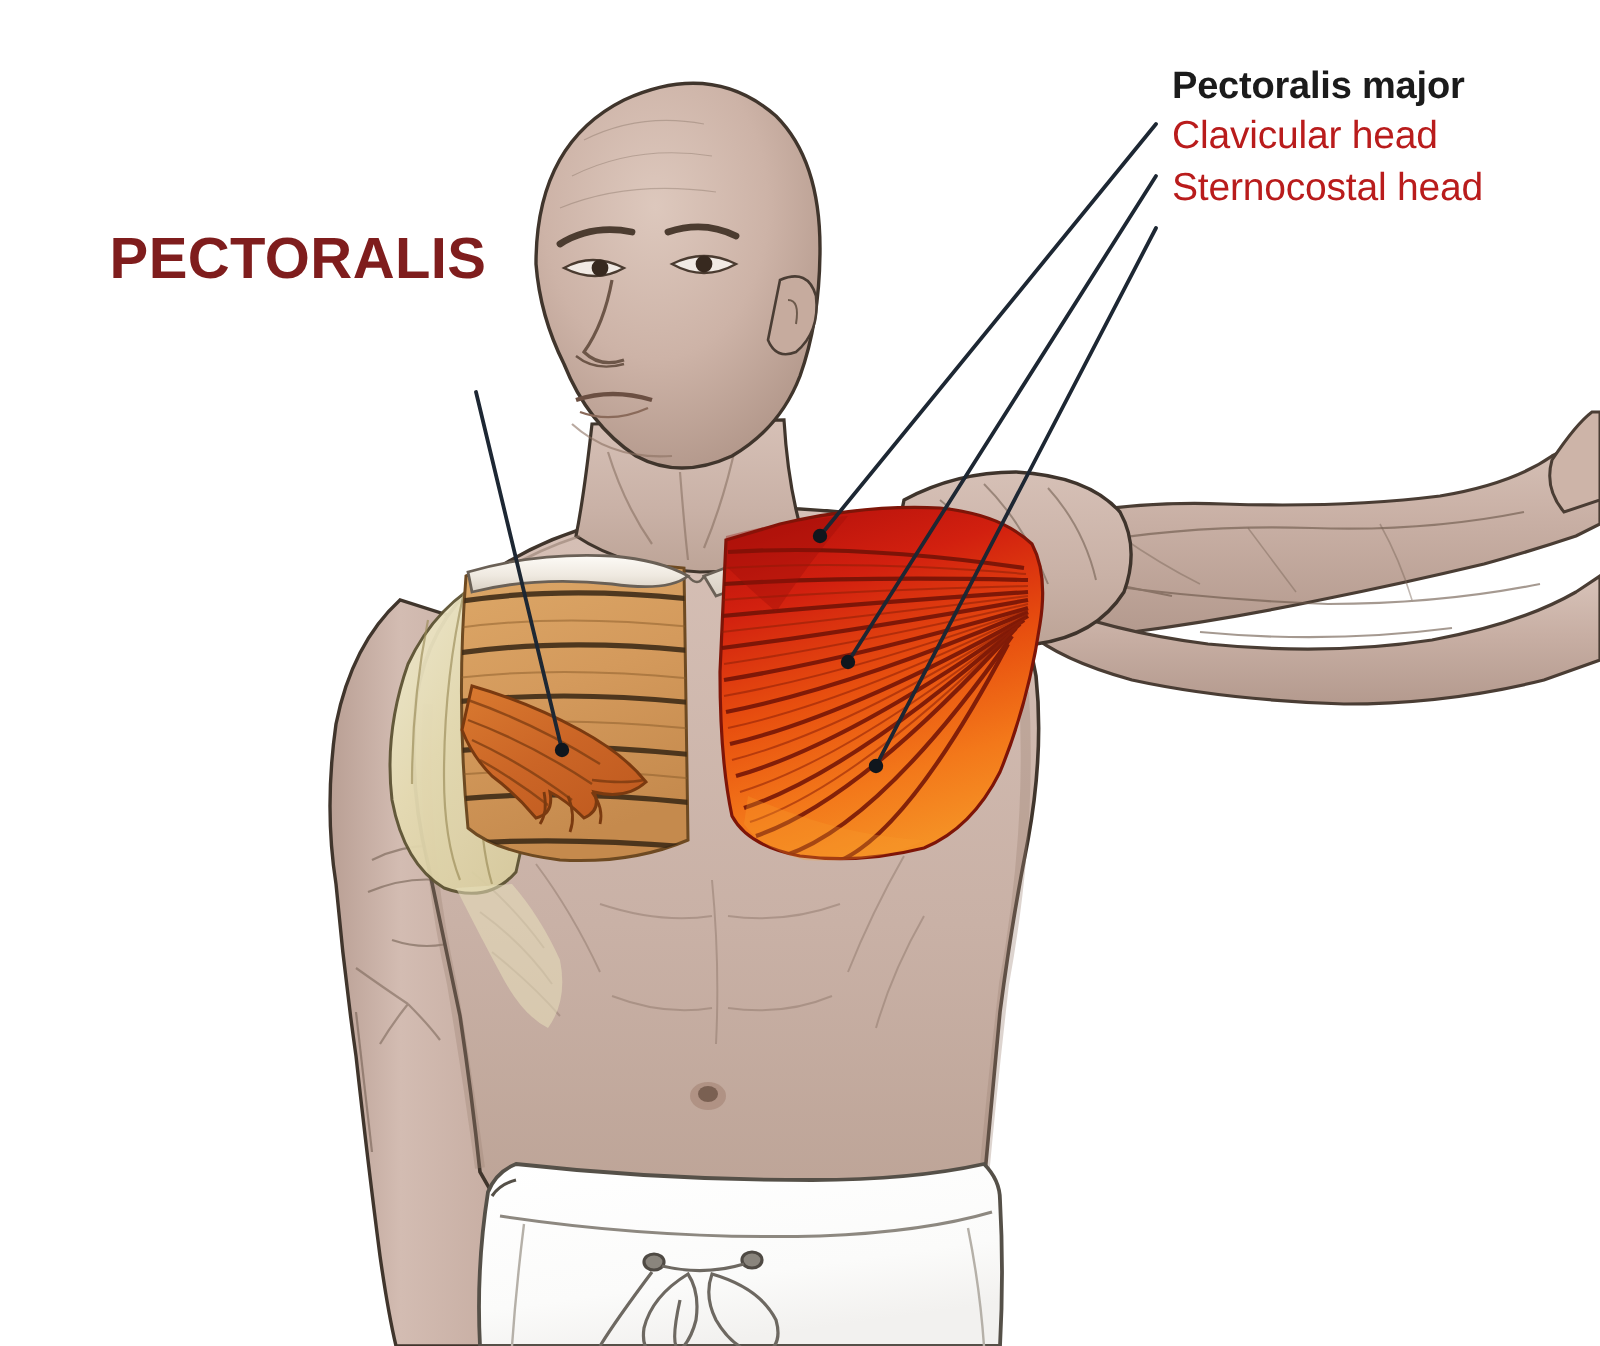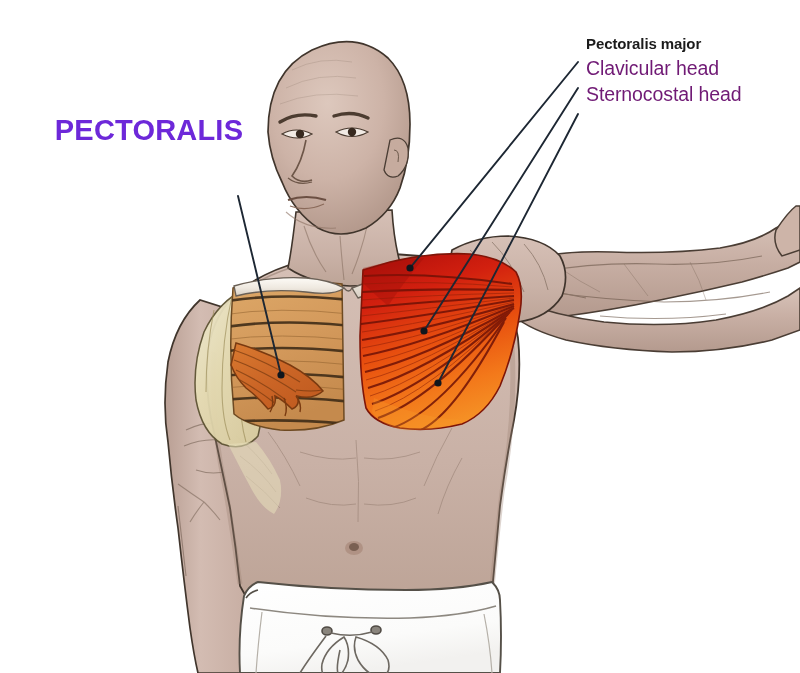--- a/index.html
+++ b/index.html
@@ -4,28 +4,28 @@
 <style>
   html,body{margin:0;padding:0;background:#ffffff;}
   body{width:800px;height:673px;overflow:hidden;
        font-family:"Liberation Sans",sans-serif;}
   #stage{position:relative;width:800px;height:673px;background:#fff;}
   #art{position:absolute;inset:0;}
 
   .lbl{position:absolute;white-space:nowrap;}
 
   #pminor-label{left:44px;top:113px;width:210px;text-align:center;
-      color:#6d28d9;font-weight:bold;font-size:29px;line-height:34px;
+      color:#7f1d1d;font-weight:bold;font-size:29px;line-height:34px;
       letter-spacing:.2px;}
   #pminor-label .l2{display:block;}
 
   #pmajor-block{left:586px;top:31px;}
-  #pmajor-block .hd{font-weight:bold;font-size:15px;color:#1b1b1b;
+  #pmajor-block .hd{font-weight:bold;font-size:19px;color:#1b1b1b;
       line-height:25px;letter-spacing:-.1px;}
-  #pmajor-block .sub{font-weight:normal;font-size:19.5px;color:#701a75;
+  #pmajor-block .sub{font-weight:normal;font-size:19.5px;color:#b91c1c;
       line-height:25.5px;letter-spacing:-.1px;}
 </style>
 </head>
 <body>
 
 <div id="stage">
 
   <svg id="art" viewBox="0 0 800 673" preserveAspectRatio="none">
     <defs>
       <linearGradient id="gSkin" x1="0" y1="0" x2="1" y2="0">

